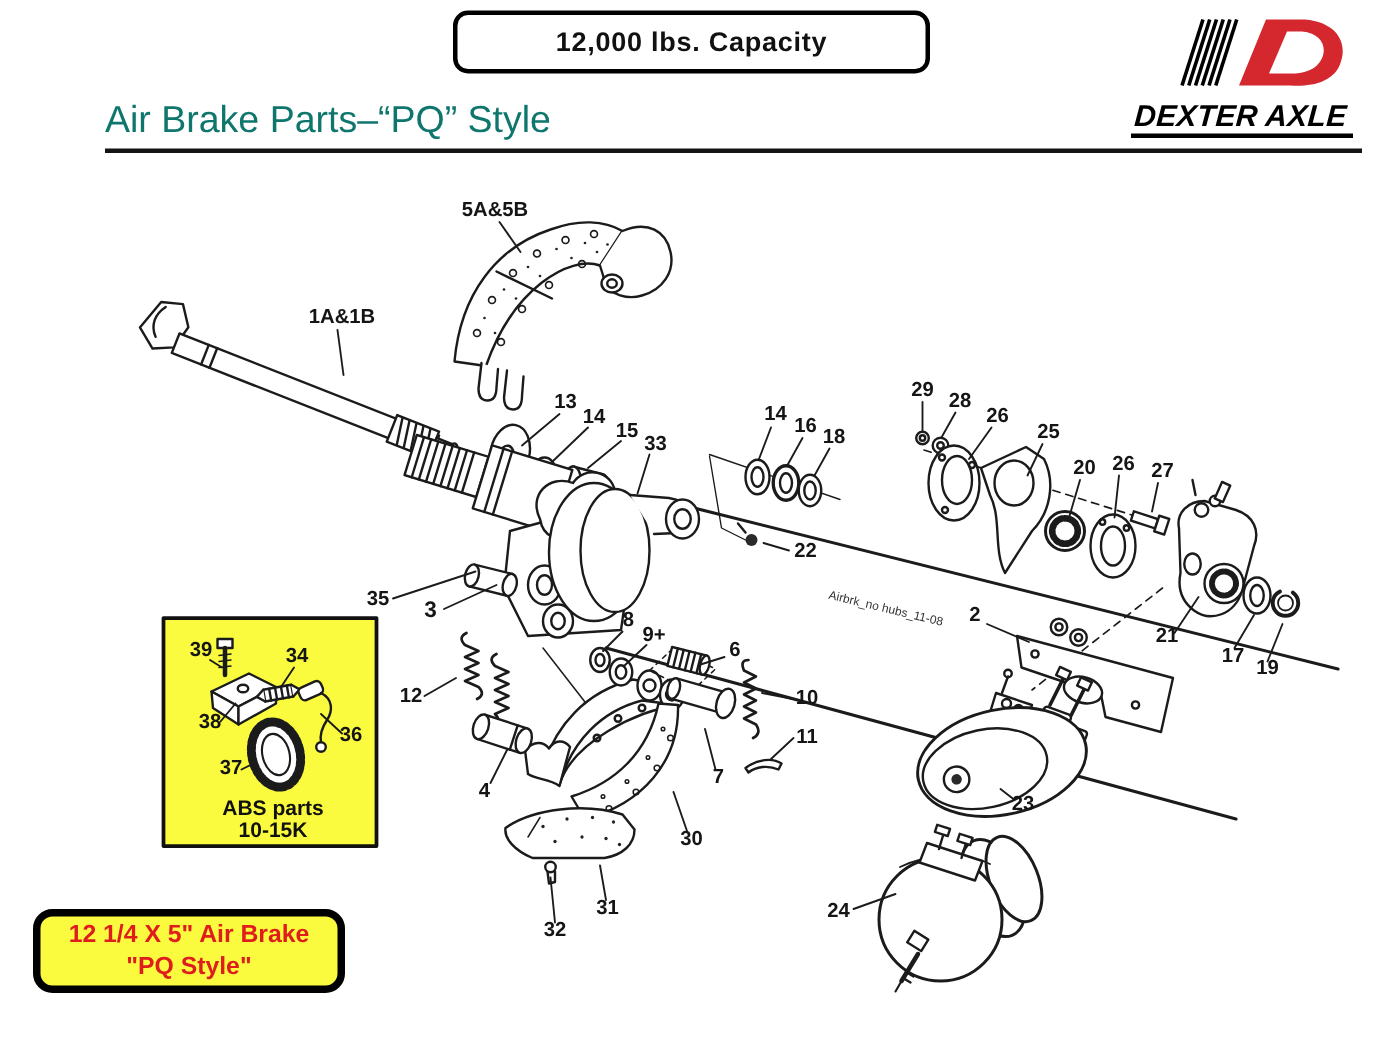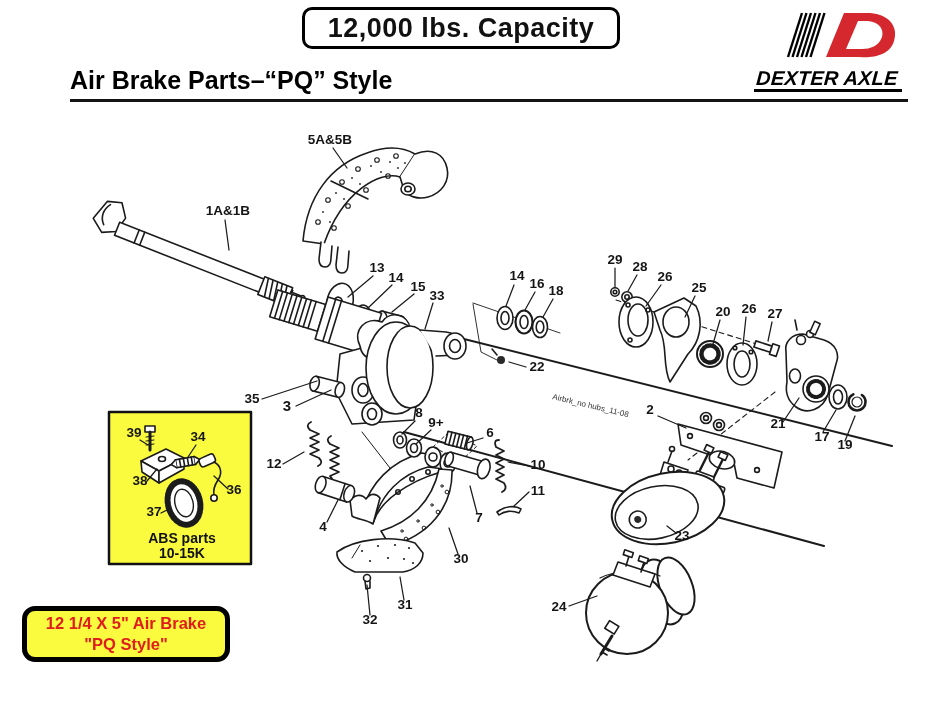--- a/index.html
+++ b/index.html
@@ -1,21 +1,21 @@
 <!DOCTYPE html>
 <html><head>
 <meta charset="utf-8">
 <style>
   html,body{margin:0;padding:0;background:#fff;}
   .stage{position:relative;width:933px;height:706px;background:#ffffff;overflow:hidden;
          font-family:"Liberation Sans",sans-serif;color:#111;}
   .capacity-badge{position:absolute;left:302px;top:7px;width:312px;height:36px;
     border:3.5px solid #000;border-radius:10px;background:#fff;display:flex;
-    align-items:center;justify-content:center;font-weight:bold;font-size:27px;letter-spacing:.5px;}
-  .page-title{position:absolute;left:70px;top:66px;font-size:25px;font-weight:bold;color:#000000;}
+    align-items:center;justify-content:center;font-weight:bold;font-size:18px;letter-spacing:.5px;}
+  .page-title{position:absolute;left:70px;top:66px;font-size:25px;font-weight:normal;color:#0f766e;}
   .title-rule{position:absolute;left:70px;top:99px;width:838px;height:3px;background:#141414;}
   .brand-text{position:absolute;left:752px;top:67px;width:150px;text-align:center;
     font-weight:bold;font-style:italic;font-size:20px;letter-spacing:.2px;transform:skewX(-4deg);color:#000;}
   .brand-rule{position:absolute;left:754px;top:89px;width:148px;height:2.5px;background:#000;}
   .logo-svg{position:absolute;left:778px;top:5px;}
   .diagram-svg{position:absolute;left:0;top:0;}
   .callout{position:absolute;left:22px;top:606px;width:198px;height:46px;background:#FAFA3E;
     border:5px solid #000;border-radius:13px;display:flex;flex-direction:column;align-items:center;
     justify-content:center;font-weight:bold;font-size:16.5px;color:#DF1D1D;line-height:1.25;text-align:center;}
 </style>

